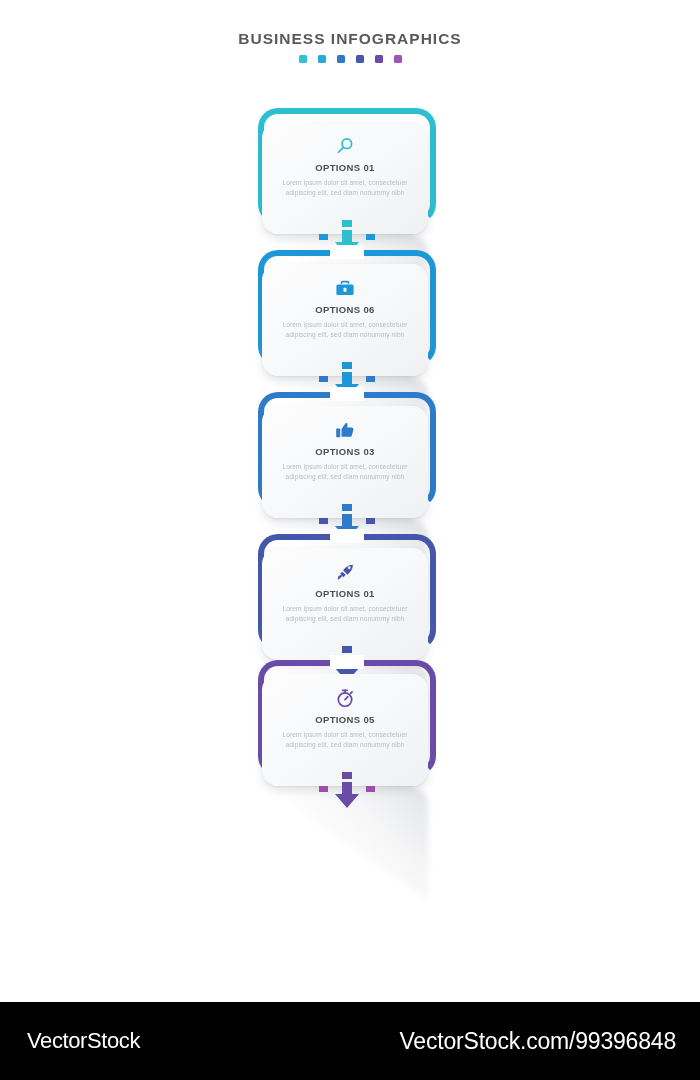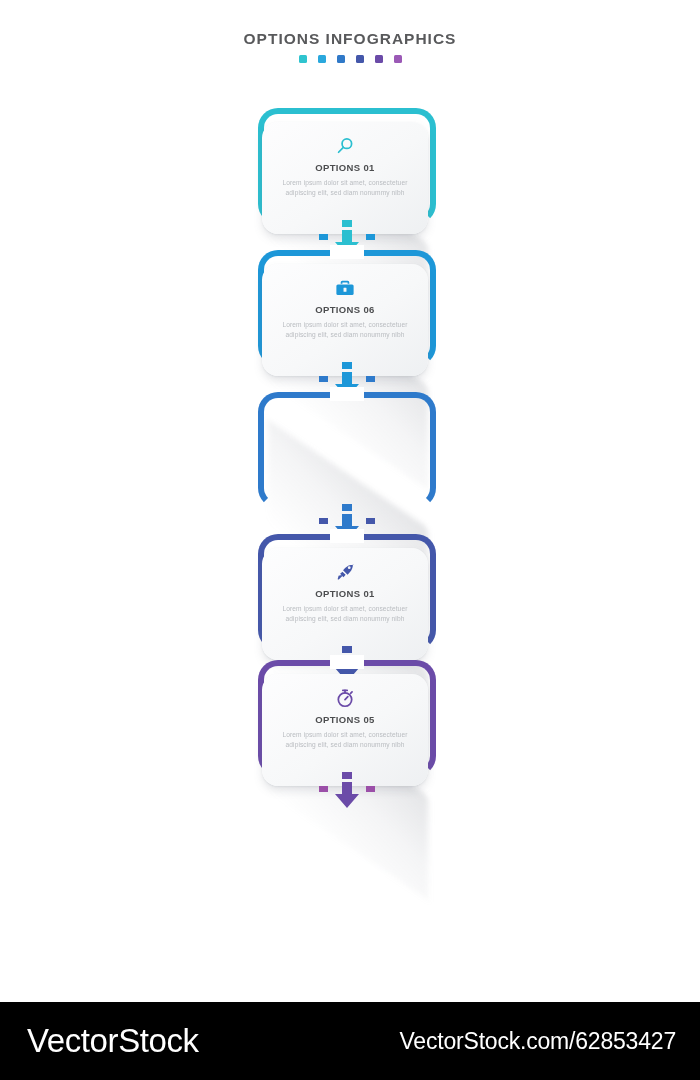--- a/index.html
+++ b/index.html
@@ -180,21 +180,21 @@
     left: 0;
     bottom: 0;
     width: 700px;
     height: 78px;
     background: #000000;
     display: flex;
     align-items: center;
   }
   .footer-brand {
     color: #ffffff;
-    font-size: 33px;
+    font-size: 22px;
     font-weight: normal;
     letter-spacing: -0.4px;
     margin-left: 27px;
     font-family: "Liberation Sans", sans-serif;
     text-align: center;
   }
   .footer-url {
     color: #ffffff;
     font-size: 23px;
     margin-left: auto;
@@ -202,21 +202,21 @@
     letter-spacing: -0.2px;
     font-family: "Liberation Sans", sans-serif;
   }
 </style>
 </head>
 <body>
 
 <div id="canvas">
 
   <div class="header">
-    <div class="header-title" style="color: rgb(88, 89, 91);">OPTIONS INFOGRAPHICS</div>
+    <div class="header-title" style="color: rgb(88, 89, 91);">BUSINESS INFOGRAPHICS</div>
     <div class="dots" id="dot-row">
         <span class="dot" style="background: rgb(47, 196, 207);"></span>
         <span class="dot" style="background: rgb(42, 168, 221);"></span>
         <span class="dot" style="background: rgb(48, 121, 200);"></span>
         <span class="dot" style="background: rgb(68, 87, 170);"></span>
         <span class="dot" style="background: rgb(107, 75, 168);"></span>
         <span class="dot" style="background: rgb(155, 89, 182);"></span>
       </div>
   </div>
 
@@ -268,20 +268,30 @@
             <svg xmlns="http://www.w3.org/2000/svg" width="32" height="26" viewBox="0 0 32 26">
               <path d="M11 0h10v12h7L16 26 4 12h7z" fill="#1d97d8"></path>
             </svg>
           </div>
         </div>
       </div>
       <div class="step" style="top: 284px;">
         <div class="long-shadow"></div>
         <div class="frame" style="border-color: rgb(46, 122, 203);"></div>
         <div class="frame-notch"></div>
+        <div class="card">
+          <div class="card-icon">
+            <svg xmlns="http://www.w3.org/2000/svg" width="22" height="22" viewBox="0 0 24 24" fill="#2e7acb">
+              <rect x="2.4" y="10.4" width="4.4" height="9.6" rx="0.9"></rect>
+              <path d="M8.2 10.9l4.2-6.1c.5-.8 1.8-.6 2.1.3.4 1.3.3 2.7-.2 4.1h4.9c1.3 0 2.2 1.2 1.9 2.4l-1.5 6c-.2 1-1.1 1.7-2.1 1.7H8.2z"></path>
+            </svg>
+          </div>
+          <div class="card-title">OPTIONS 03</div>
+          <div class="card-desc">Lorem ipsum dolor sit amet, consectetuer adipiscing elit, sed diam nonummy nibh</div>
+        </div>
         <div class="connector">
           <div class="conn-tick" style="background: rgb(46, 122, 203);"></div>
           <div class="conn-stub-l" style="background: rgb(68, 87, 170);"></div>
           <div class="conn-stub-r" style="background: rgb(68, 87, 170);"></div>
           <div class="conn-arrow">
             <svg xmlns="http://www.w3.org/2000/svg" width="32" height="26" viewBox="0 0 32 26">
               <path d="M11 0h10v12h7L16 26 4 12h7z" fill="#2e7acb"></path>
             </svg>
           </div>
         </div>
@@ -338,16 +348,16 @@
             <svg xmlns="http://www.w3.org/2000/svg" width="32" height="26" viewBox="0 0 32 26">
               <path d="M11 0h10v12h7L16 26 4 12h7z" fill="#6b4ba8"></path>
             </svg>
           </div>
         </div>
       </div>
     </div>
 
   <div class="footer">
     <div class="footer-brand">VectorStock</div>
-    <div class="footer-url">VectorStock.com/62853427</div>
+    <div class="footer-url">VectorStock.com/99396848</div>
   </div>
 
 </div>
 
 </body></html>

